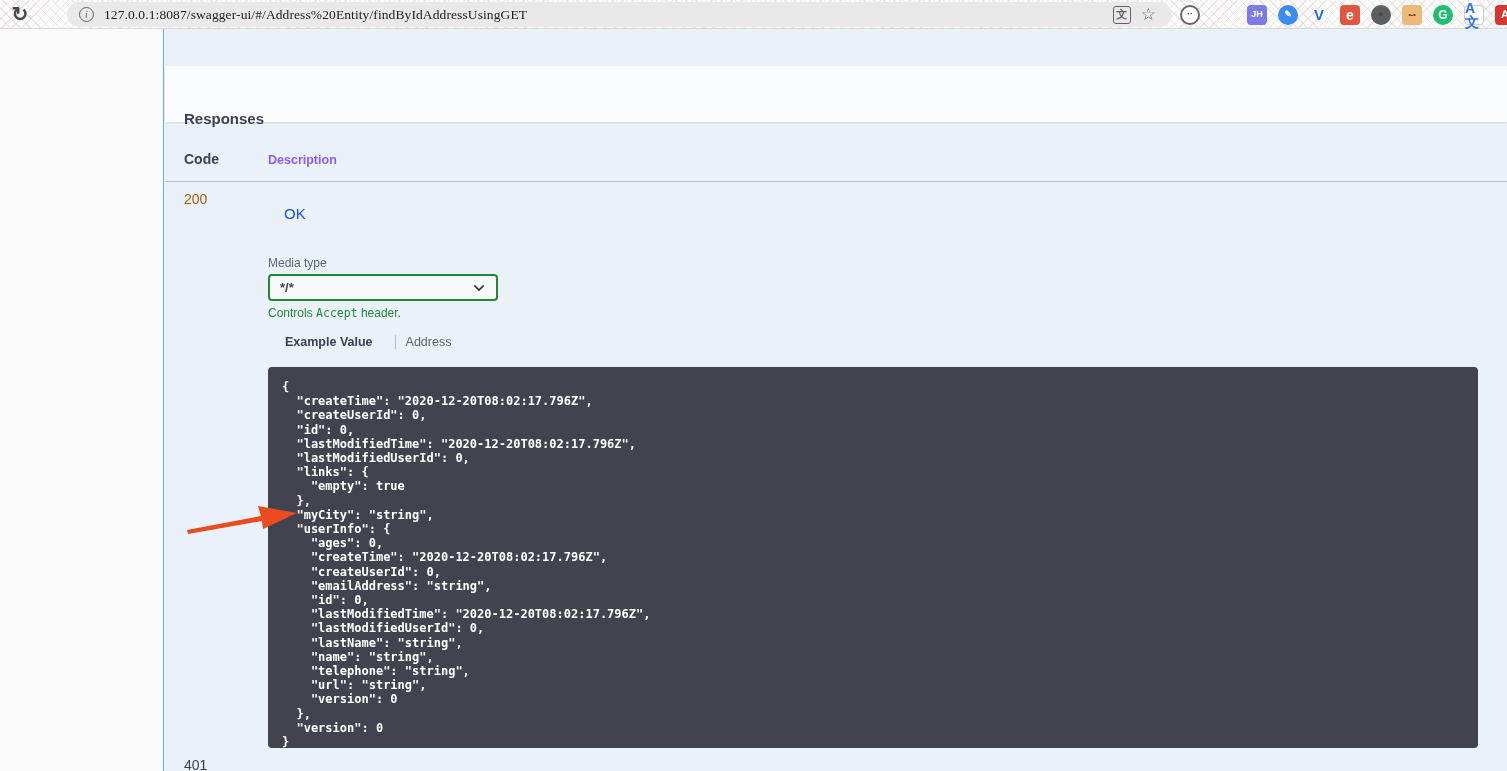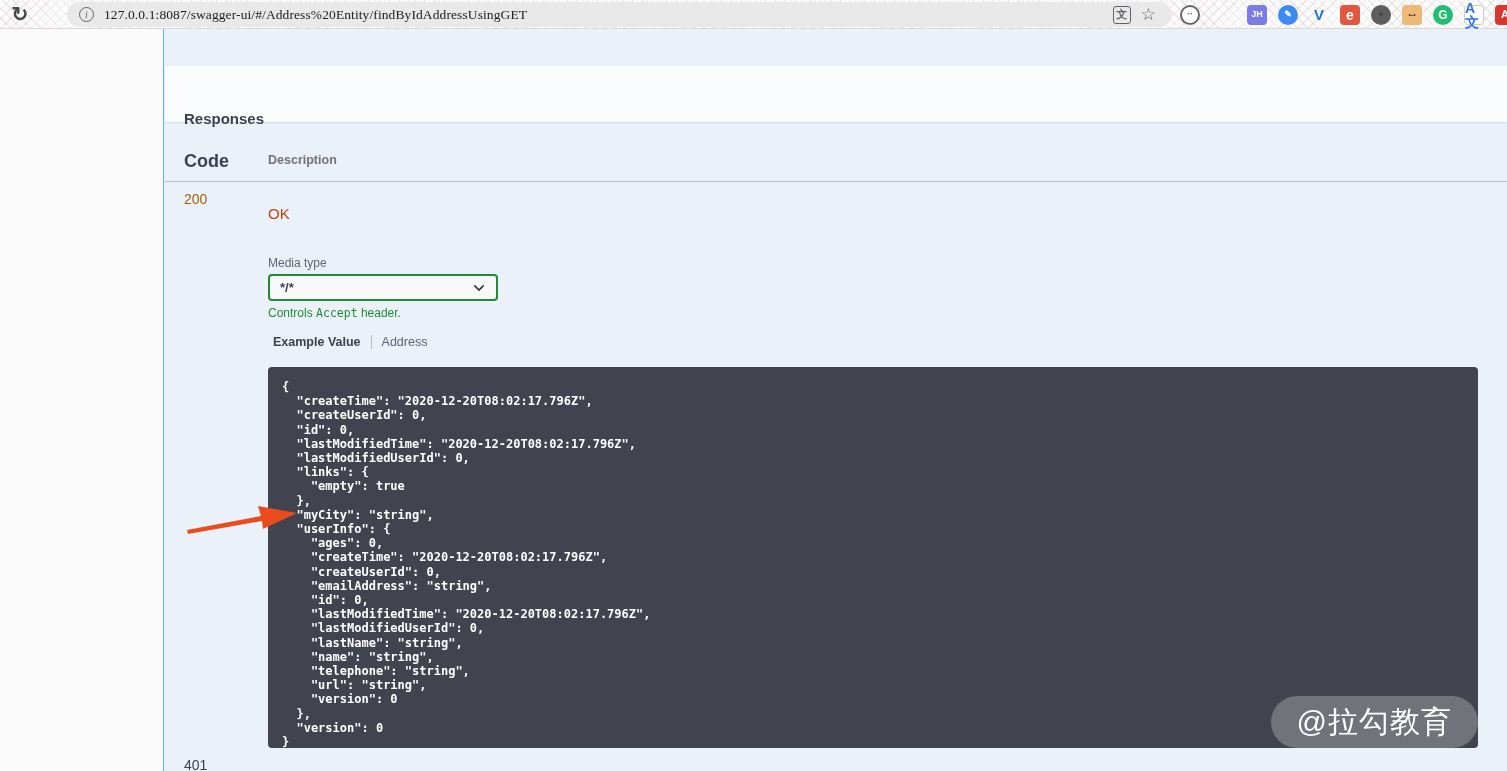--- a/index.html
+++ b/index.html
@@ -47,40 +47,40 @@
   .gutter { position:absolute; left:0; top:0; width:164px; height:742px; background:#fafafa; border-right:1.5px solid #61affe; }
   .main { position:absolute; left:165px; top:0; width:1342px; height:742px; }
 
   .responses-band {
     position:absolute; left:0; top:37px; width:1342px; height:56px;
     background:#fafcfe; box-shadow:0 1px 2px rgba(0,0,0,.1);
     display:flex; align-items:center; padding-left:19px;
   }
   .responses-title { font-size:15px; font-weight:bold; color:#3b4151;margin-top:48px; }
 
-  .col-code-h { position:absolute; left:19px; top:122px; font-size:18px; font-weight:bold; color:#3b4151; }
-  .col-desc-h { position:absolute; left:103px; top:124px; font-size:12.5px; font-weight:bold; color:#737373; }
+  .col-code-h { position:absolute; left:19px; top:122px; font-size:14px; font-weight:bold; color:#3b4151; }
+  .col-desc-h { position:absolute; left:103px; top:124px; font-size:12.5px; font-weight:bold; color:#8b5cf6; }
   .cols-divider { position:absolute; left:0; top:152px; width:1342px; height:1px; background:rgba(59,65,81,.28); }
 
   .status-code { position:absolute; left:19px; top:162px; font-size:14px; color:#a16207; }
-  .status-desc { position:absolute; left:103px; top:176px; font-size:15px; color:#c2410c; }
+  .status-desc { position:absolute; left:119px; top:176px; font-size:15px; color:#1d4ed8; }
 
   .media-label { position:absolute; left:103px; top:227px; font-size:12px; color:#5b6673; }
   .media-select {
     position:absolute; left:103px; top:245px; width:230px; height:27px;
     border:2px solid #228a36; border-radius:4px; background:#f7f9fa;
     display:flex; align-items:center; padding:0 10px; cursor:pointer;
   }
   .media-select-value { flex:1; font-size:13px; font-weight:bold; color:#3b4151; }
   .media-select svg { flex:none; }
 
   .accept-hint { position:absolute; left:103px; top:277px; font-size:12px; color:#228a36; }
   .accept-hint .mono { font-family:"DejaVu Sans Mono", monospace; font-size:11.5px; }
 
-  .model-tabs { position:absolute; left:108px; top:306px; display:flex; align-items:center; }
+  .model-tabs { position:absolute; left:120px; top:306px; display:flex; align-items:center;gap:12px; }
   .tab-example { font-size:12.5px; font-weight:bold; color:#3b4151; padding-right:10px; cursor:pointer; }
   .tab-schema { font-size:12.5px; color:#59646e; padding-left:10px; border-left:1px solid rgba(59,65,81,.3); cursor:pointer; }
 
   .code-block {
     position:absolute; left:103px; top:338px; width:1210px; height:381px;
     background:#41444e; border-radius:4px; padding:13px 0 0 14px; overflow:hidden;
   }
   .code-block pre {
     font-family:"DejaVu Sans Mono", monospace; font-size:12px; font-weight:bold;
     line-height:14.2px; color:#ffffff; white-space:pre;
@@ -176,21 +176,20 @@
     "lastModifiedTime": "2020-12-20T08:02:17.796Z",
     "lastModifiedUserId": 0,
     "lastName": "string",
     "name": "string",
     "telephone": "string",
     "url": "string",
     "version": 0
   },
   "version": 0
 }</pre>
-      <div class="watermark">@拉勾教育</div>
     </div>
 
     <svg class="annotation-arrow" viewBox="0 0 115 38">
       <path class="arrow-fill" d="M2 30 L76 16 L73 6 L112 13 L78 29 L77 21 L3 34 Z" fill="#ea4b1f"></path>
     </svg>
 
     <div class="status-code-next">401</div>
   </div>
 </div>
 

